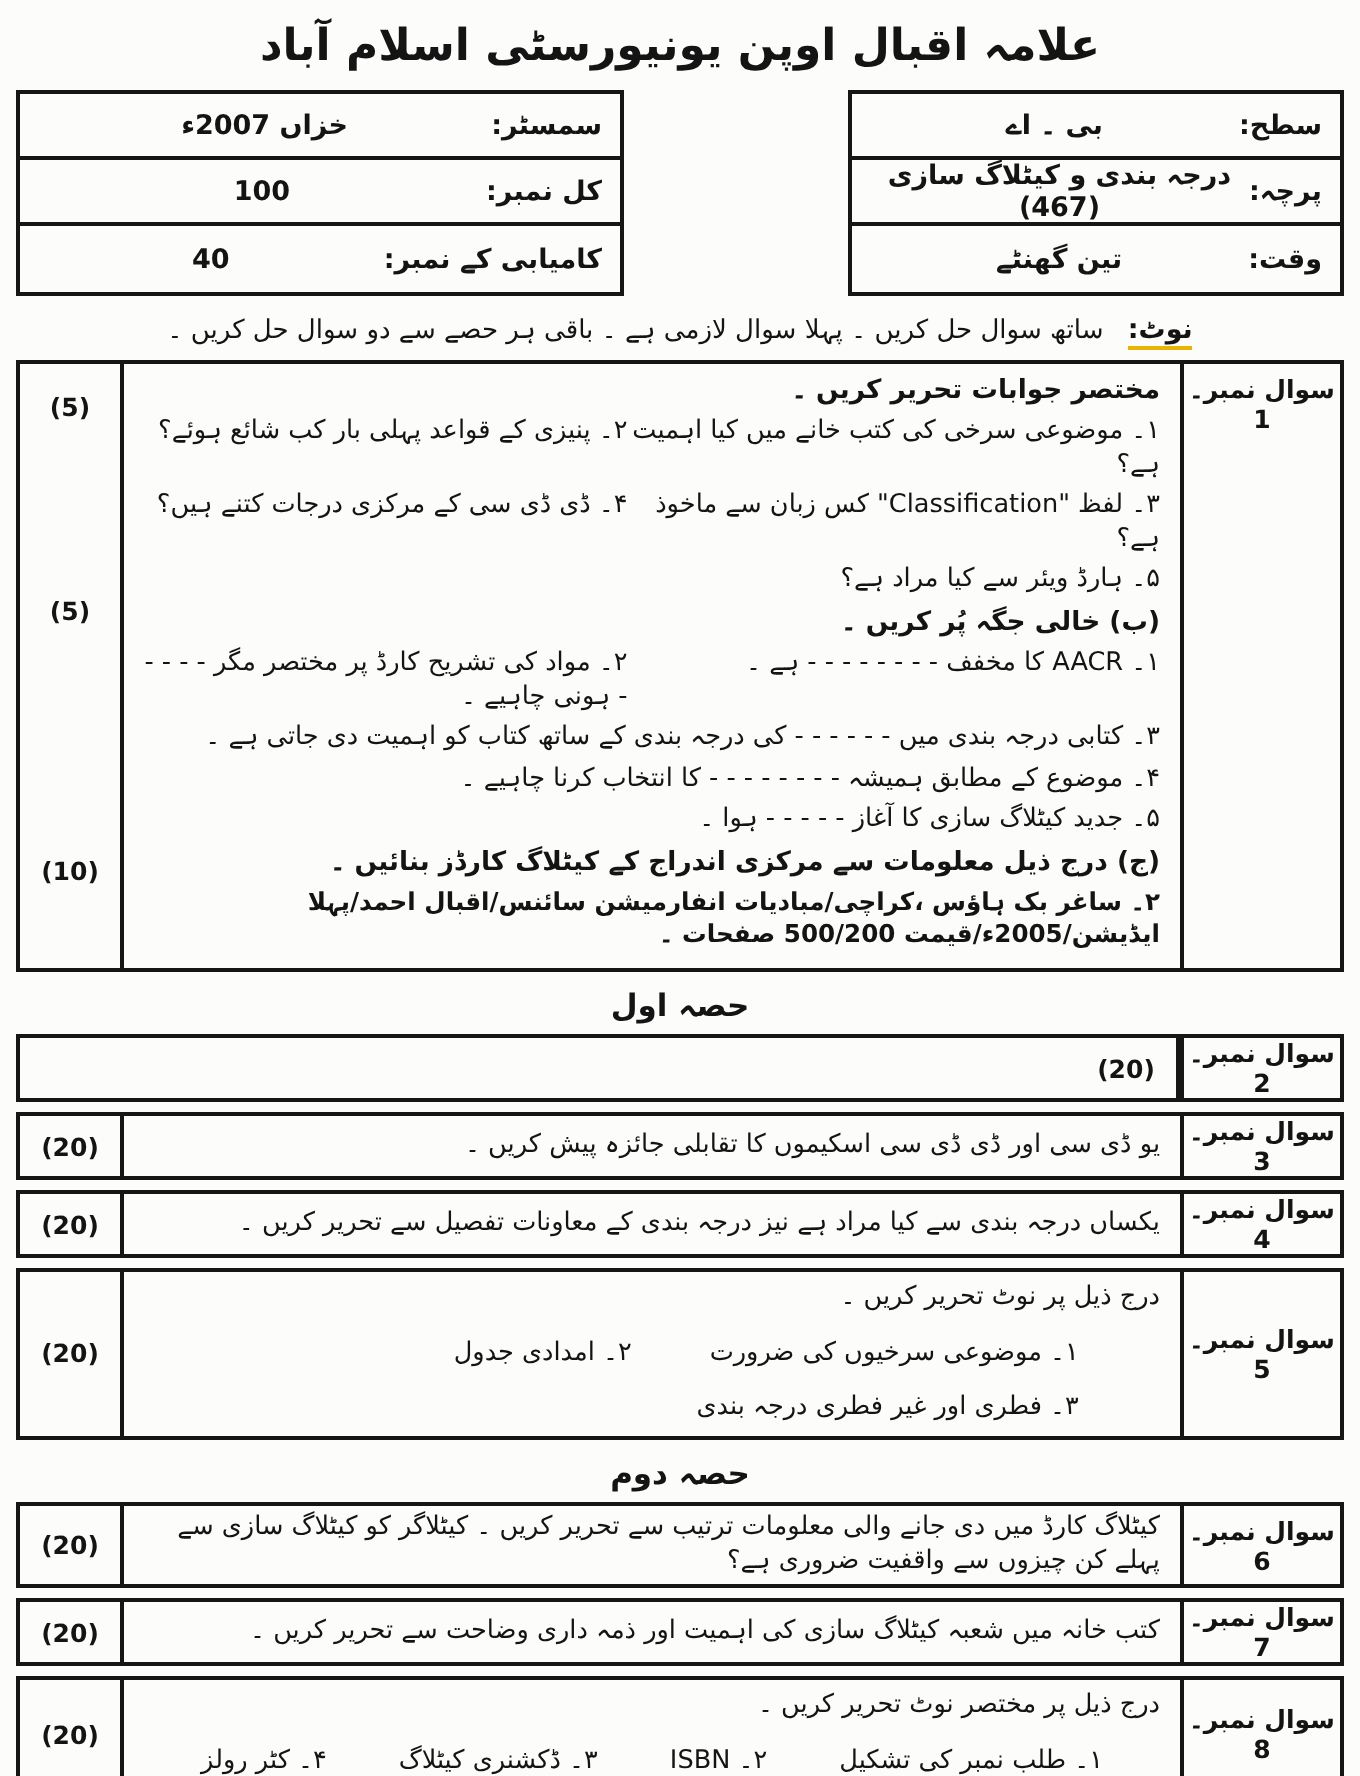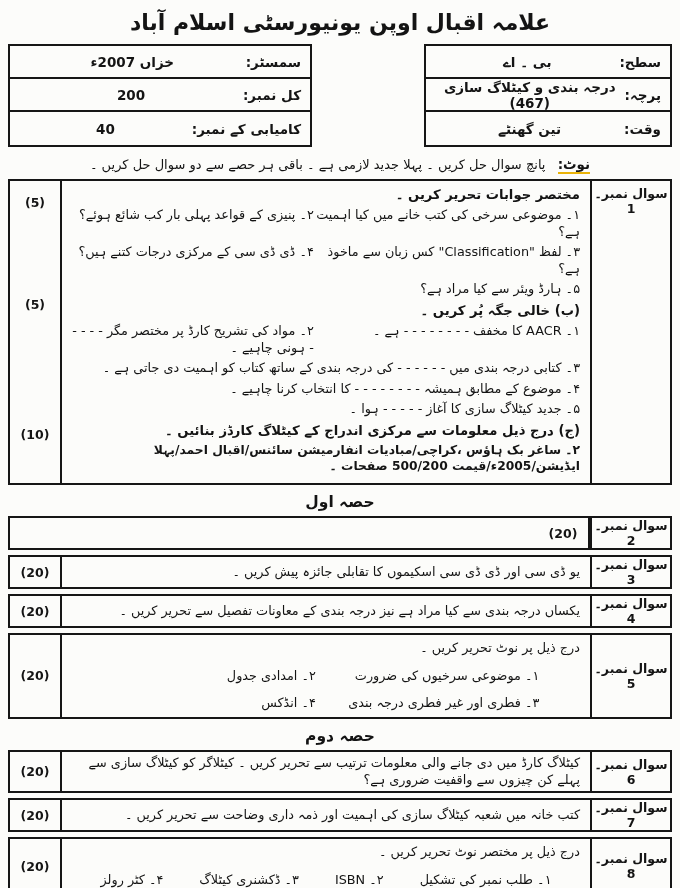--- a/index.html
+++ b/index.html
@@ -79,32 +79,32 @@
         <span class="val">تین گھنٹے</span>
       </div>
     </div>
     <div class="info-box left">
       <div class="irow">
         <span class="lbl">سمسٹر:</span>
         <span class="val">خزاں 2007ء</span>
       </div>
       <div class="irow">
         <span class="lbl">کل نمبر:</span>
-        <span class="val">200</span>
+        <span class="val">100</span>
       </div>
       <div class="irow">
         <span class="lbl">کامیابی کے نمبر:</span>
         <span class="val">40</span>
       </div>
     </div>
   </div>
 
   <div class="note-line">
     <span class="note-lbl">نوٹ:</span>
-    <span>پانچ سوال حل کریں ۔ پہلا جدید لازمی ہے ۔ باقی ہر حصے سے دو سوال حل کریں ۔</span>
+    <span>ساتھ سوال حل کریں ۔ پہلا سوال لازمی ہے ۔ باقی ہر حصے سے دو سوال حل کریں ۔</span>
   </div>
 
   <div class="qbox">
     <div class="label-col">سوال نمبر۔1</div>
     <div class="q1-content">
       <div class="sec-heading">مختصر جوابات تحریر کریں ۔</div>
       <div class="two-col">
         <span>۱۔ موضوعی سرخی کی کتب خانے میں کیا اہمیت ہے؟</span>
         <span>۲۔ پنیزی کے قواعد پہلی بار کب شائع ہوئے؟</span>
       </div>
@@ -153,21 +153,20 @@
   <div class="qrow">
     <div class="label-col">سوال نمبر۔5</div>
     <div class="q-content col">
       <div>درج ذیل پر نوٹ تحریر کریں ۔</div>
       <div class="sub2">
         <span>۱۔ موضوعی سرخیوں کی ضرورت</span>
         <span>۲۔ امدادی جدول</span>
       </div>
       <div class="sub2">
         <span>۳۔ فطری اور غیر فطری درجہ بندی</span>
-        <span>۴۔ انڈکس</span>
       </div>
     </div>
     <div class="marks-col">(20)</div>
   </div>
 
   <div class="part-heading">حصہ دوم</div>
 
   <div class="qrow tall">
     <div class="label-col">سوال نمبر۔6</div>
     <div class="q-content">کیٹلاگ کارڈ میں دی جانے والی معلومات ترتیب سے تحریر کریں ۔ کیٹلاگر کو کیٹلاگ سازی سے پہلے کن چیزوں سے واقفیت ضروری ہے؟</div>

